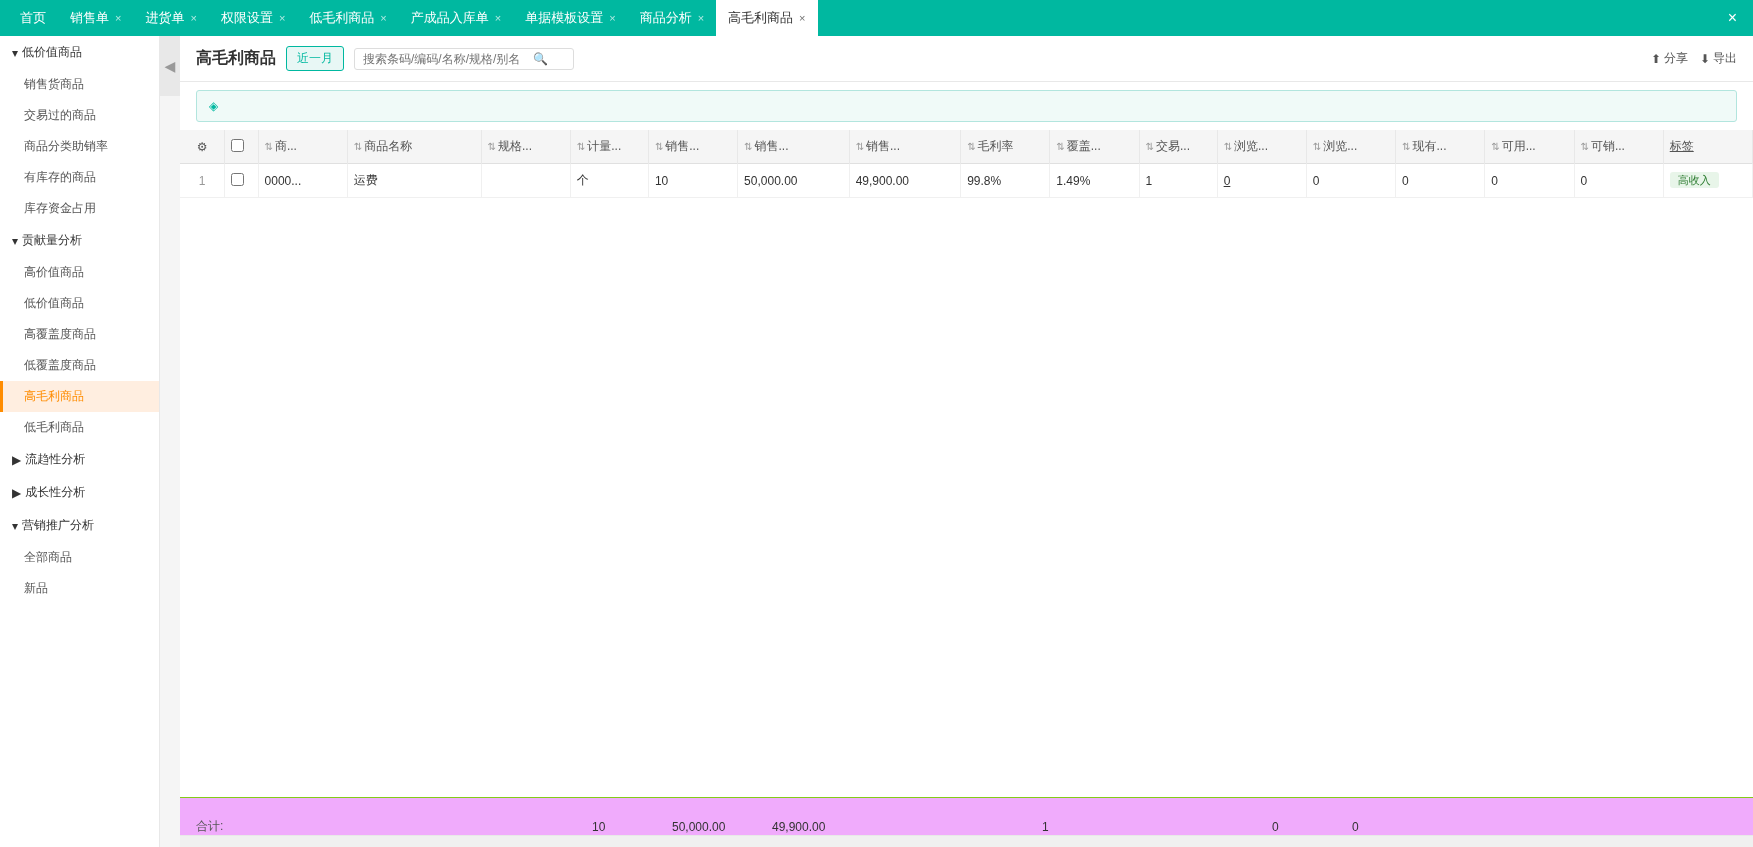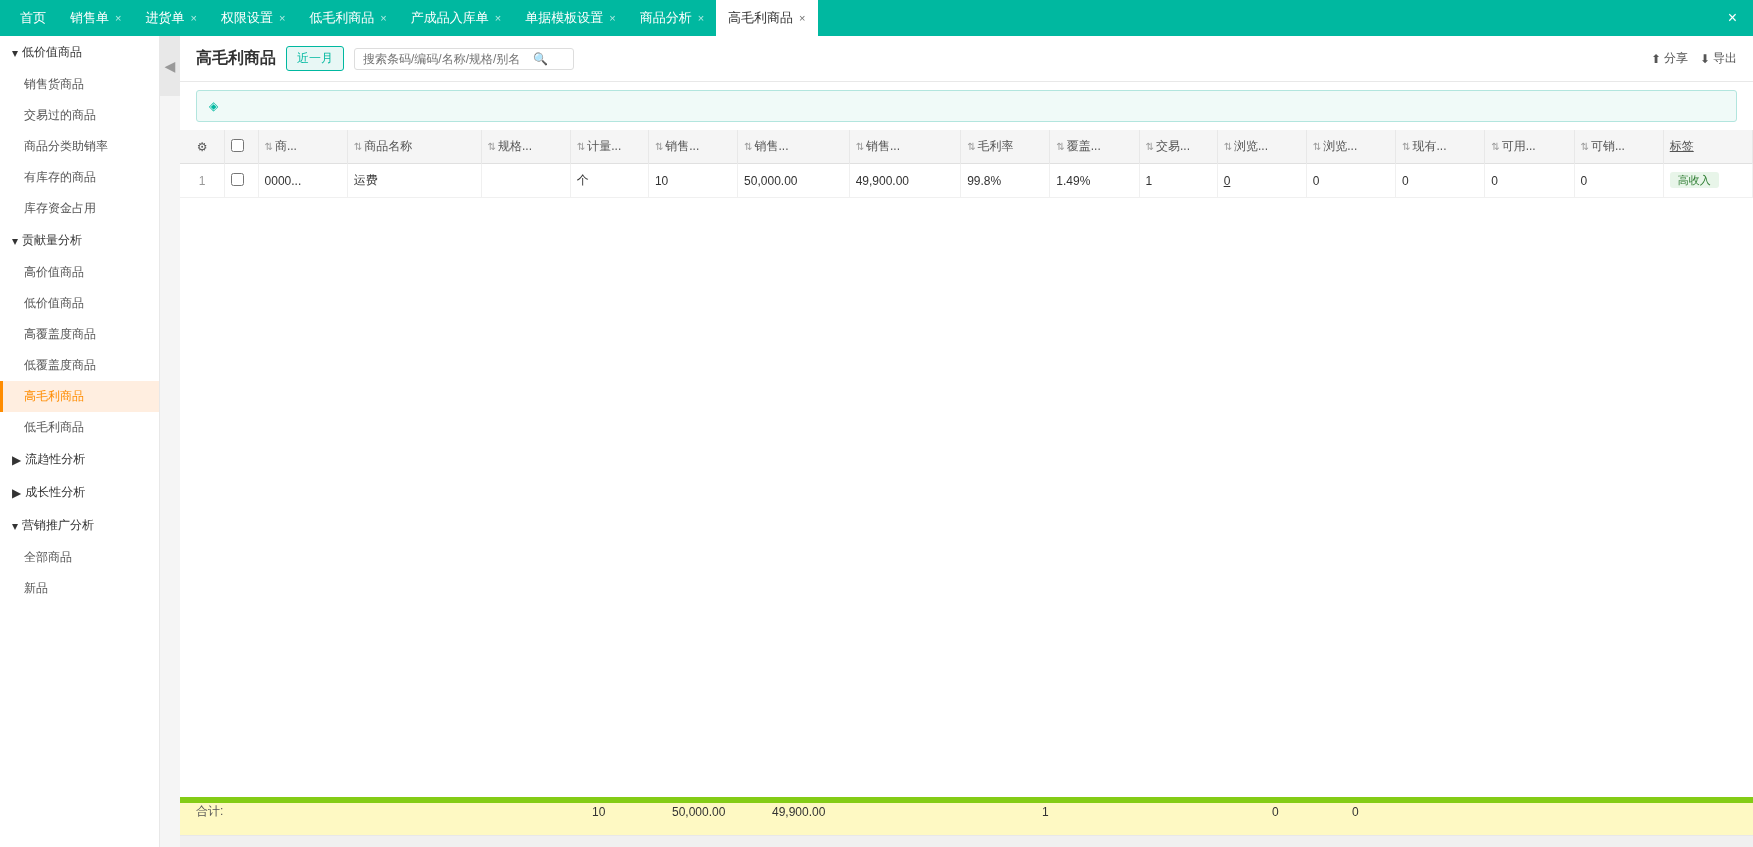--- a/index.html
+++ b/index.html
@@ -198,24 +198,24 @@
     }
     .underline-link {
       text-decoration: underline;
       cursor: pointer;
       color: #333;
     }
 
     
     .footer-bar {
       height: 38px;
-      background: #fef9c3;
-      border-top: 6px solid #84cc16;
-      display: flex;
-      align-items: flex-start;
+      background: #f0abfc;
+      border-top: 1px solid #84cc16;
+      display: flex;
+      align-items: flex-end;
       padding: 0 16px;
       font-size: 12px;
       color: #555;
       flex-shrink: 0;
     }
     .footer-cells {
       display: flex;
       align-items: center;
       width: 100%;
     }

